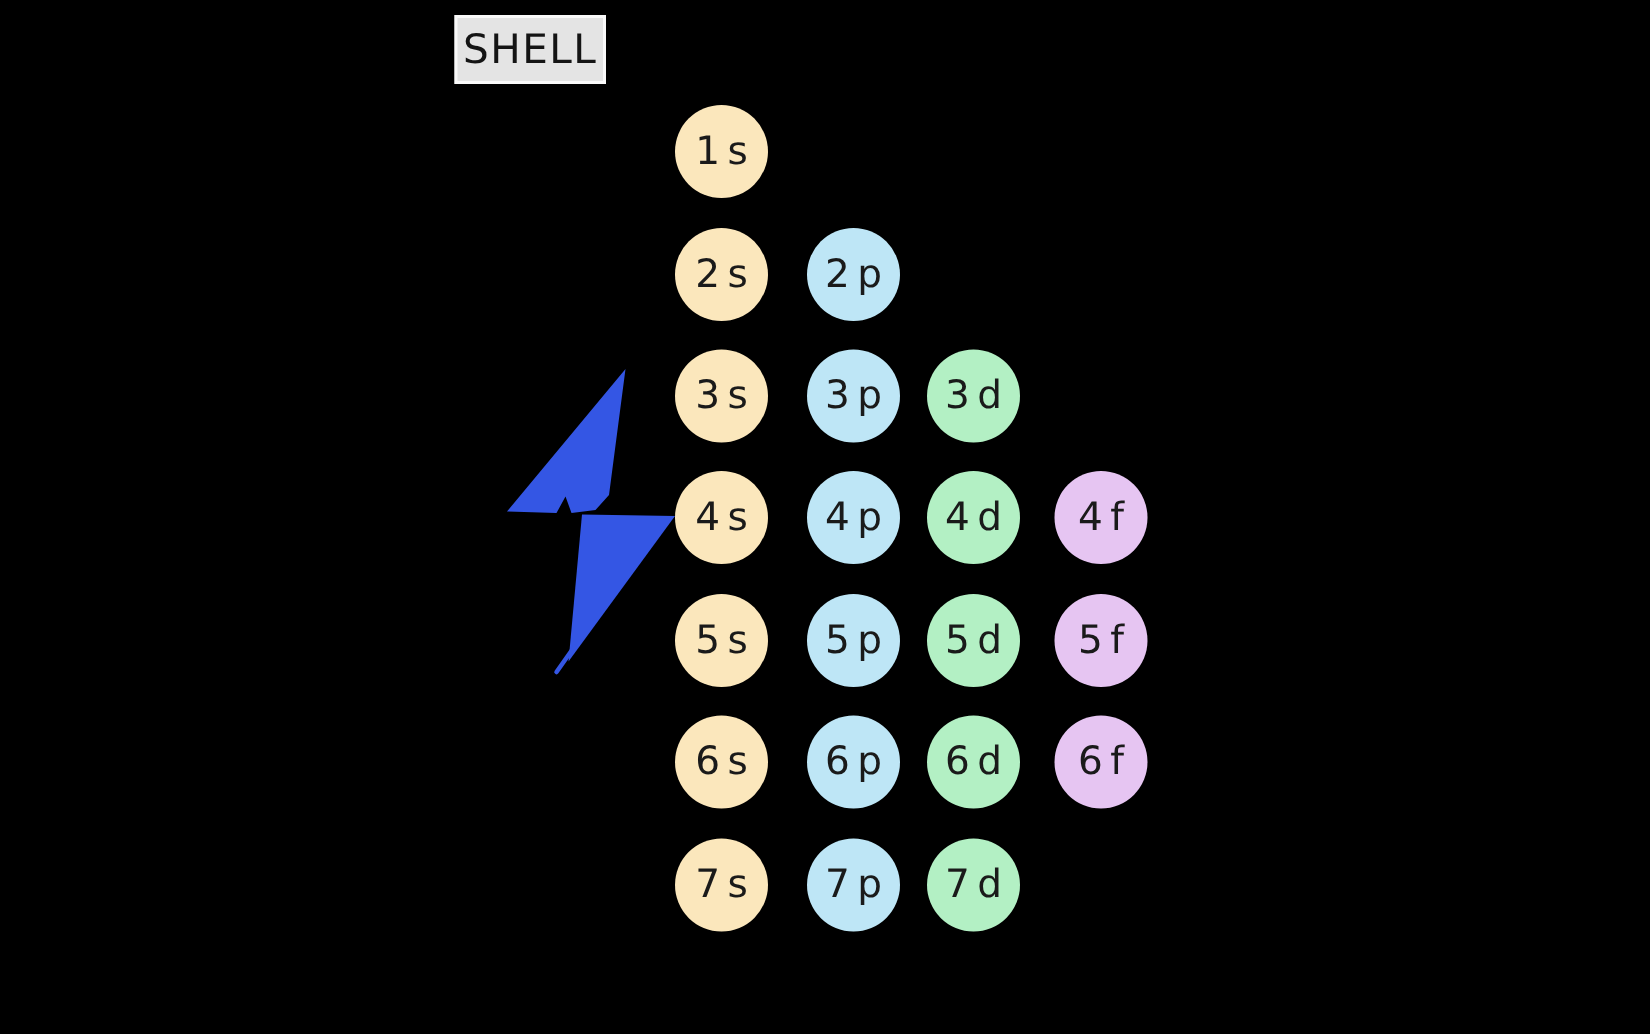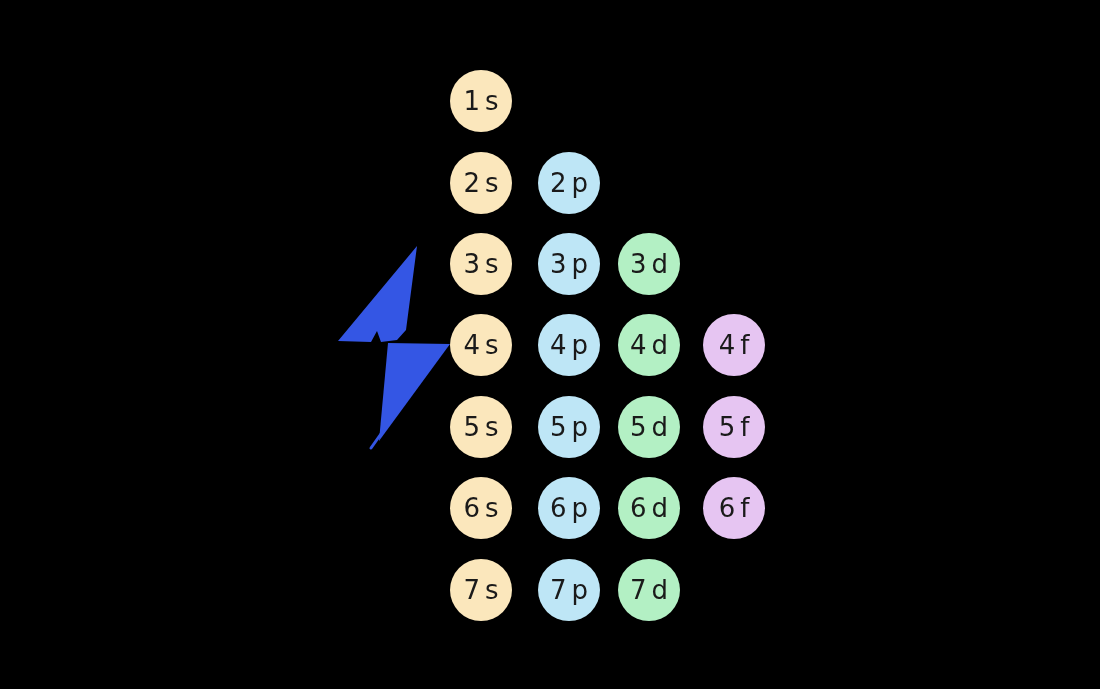--- a/index.html
+++ b/index.html
@@ -48,20 +48,21 @@
     color:#1a1a1a;
     line-height:1;
   }
   .orbital span{display:inline-block;}
 </style>
 </head>
 <body>
 
 <div id="canvas" style="background: rgb(0, 0, 0);">
 
+  <div class="shell-label">SHELL</div>
 
   <svg id="bolt-svg" viewBox="0 0 1100 689" xmlns="http://www.w3.org/2000/svg">
     <polygon points="417,246 406,330 397,340 381,342 377,331 371,342 338,341" fill="#3456E4"></polygon>
     <polygon points="388,343 450,344 379,441" fill="#3456E4"></polygon>
     <line x1="383" y1="431" x2="371" y2="448" stroke-width="3" stroke-linecap="round" stroke="#3456E4"></line>
   </svg>
 
   <div id="orbital-grid">
       <div class="orbital" style="left: 450px; top: 70px; background: rgb(251, 231, 188);">
         <span>1</span>

